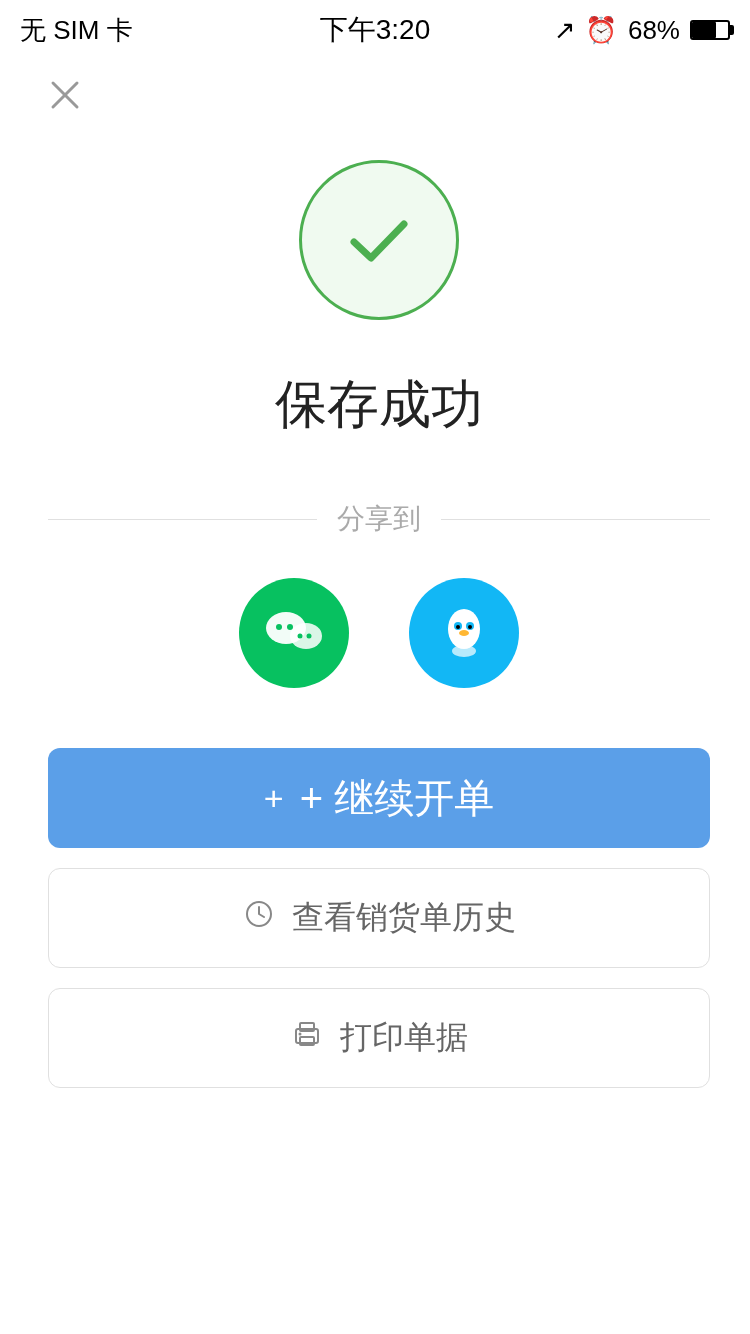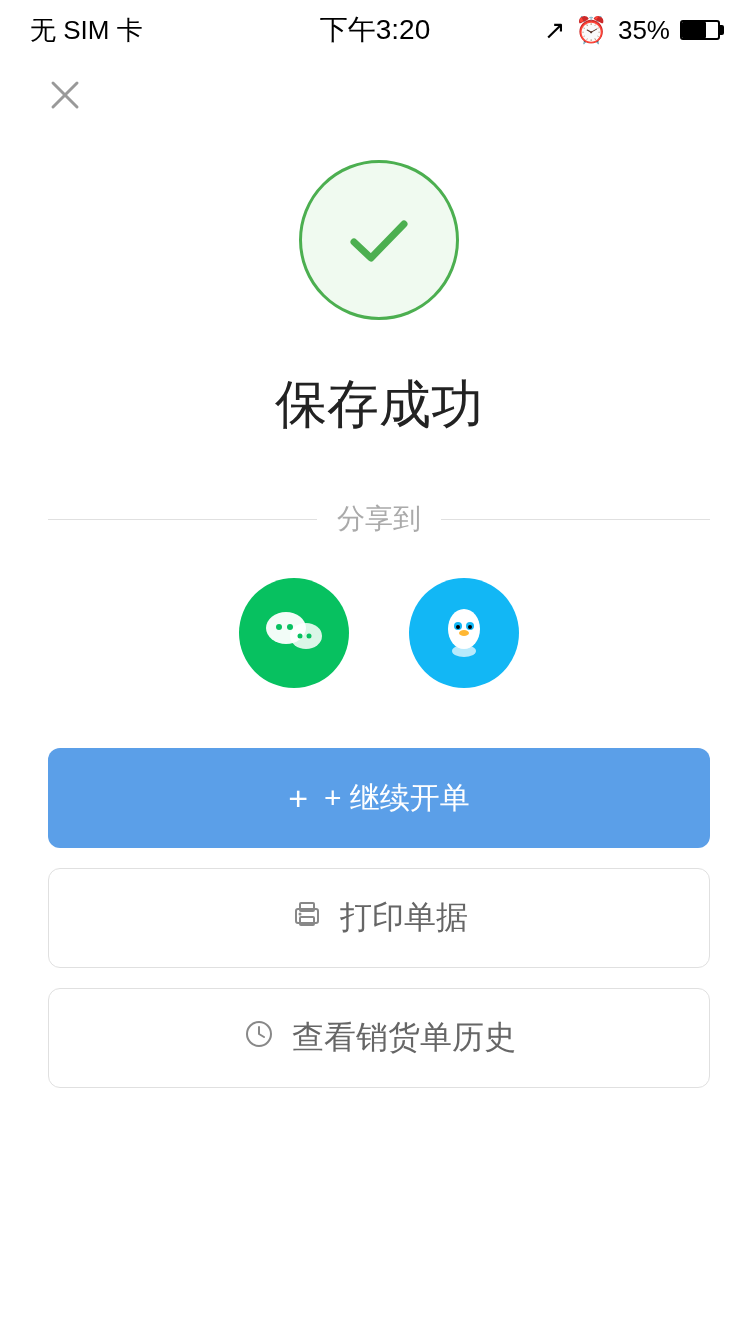--- a/index.html
+++ b/index.html
@@ -18,21 +18,21 @@
       position: relative;
     }
 
     
     .status-bar {
       width: 100%;
       height: 60px;
       display: flex;
       align-items: center;
       justify-content: space-between;
-      padding: 0 30px;
+      padding: 0 20px;
       background: #ffffff;
     }
 
     .status-left {
       display: flex;
       align-items: center;
       gap: 10px;
       font-size: 26px;
       color: #000;
       font-weight: 500;
@@ -208,21 +208,21 @@
         <path d="M12 9c-1.7 0-3.2.7-4.3 1.8l1.4 1.4C10 11.4 11 11 12 11s2 .4 2.9 1.2l1.4-1.4C15.2 9.7 13.7 9 12 9z" fill="#000"></path>
         <path d="M12 5.5c-2.7 0-5.1 1.1-6.9 2.9l1.4 1.4C7.9 8.4 9.8 7.5 12 7.5s4.1.9 5.5 2.3l1.4-1.4C17.1 6.6 14.7 5.5 12 5.5z" fill="#000"></path>
         <path d="M12 2C8.2 2 4.8 3.5 2.3 6l1.4 1.4C6 5.3 8.9 4 12 4s6 1.3 8.3 3.4L21.7 6C19.2 3.5 15.8 2 12 2z" fill="#000"></path>
       </svg>
     </span>
   </div>
   <div class="status-center">下午3:20</div>
   <div class="status-right">
     <span>↗</span>
     <span>⏰</span>
-    <span>35%</span>
+    <span>68%</span>
     <span style="display:inline-block;width:40px;height:20px;border:2px solid #000;border-radius:3px;position:relative;">
       <span style="display:block;width:68%;height:100%;background:#000;border-radius:1px;"></span>
       <span style="position:absolute;right:-6px;top:50%;transform:translateY(-50%);width:4px;height:10px;background:#000;border-radius:0 2px 2px 0;"></span>
     </span>
   </div>
 </div>
 
 <div class="close-btn">
   <svg viewBox="0 0 36 36" fill="none" xmlns="http://www.w3.org/2000/svg">
     <line x1="6" y1="6" x2="30" y2="30" stroke="#999" stroke-width="3" stroke-linecap="round"></line>
@@ -274,39 +274,39 @@
           <rect x="37" y="14" width="4" height="6" rx="2" fill="white" transform="rotate(15 37 14)"></rect>
         </svg>
       </div>
     </div>
   </div>
 
   <div class="action-buttons">
 
     <button class="action-btn btn-primary">
       <span style="font-size:34px;font-weight:300;">+</span>
-      <span style="font-size:30px;text-align:center;">+ 继续开单</span>
+      <span style="font-size:40px;text-align:center;">+ 继续开单</span>
+    </button>
+
+    <button class="action-btn btn-secondary">
+      <span>
+        <svg width="34" height="34" viewBox="0 0 34 34" fill="none" xmlns="http://www.w3.org/2000/svg">
+          <circle cx="17" cy="17" r="12" stroke="#888" stroke-width="2"></circle>
+          <polyline points="17,10 17,17 22,20" stroke="#888" stroke-width="2" stroke-linecap="round" stroke-linejoin="round"></polyline>
+        </svg>
+      </span>
+      <span style="font-size:32px; color:#666;">查看销货单历史</span>
     </button>
 
     <button class="action-btn btn-secondary">
       <span>
         <svg width="34" height="34" viewBox="0 0 34 34" fill="none" xmlns="http://www.w3.org/2000/svg">
           <rect x="6" y="12" width="22" height="14" rx="2" stroke="#888" stroke-width="2"></rect>
           <rect x="10" y="6" width="14" height="8" rx="1" stroke="#888" stroke-width="2"></rect>
           <rect x="10" y="20" width="14" height="8" rx="1" stroke="#888" stroke-width="2"></rect>
           <circle cx="10" cy="17" r="1.5" fill="#888"></circle>
         </svg>
       </span>
       <span style="font-size:32px; color:#666;">打印单据</span>
     </button>
-
-    <button class="action-btn btn-secondary">
-      <span>
-        <svg width="34" height="34" viewBox="0 0 34 34" fill="none" xmlns="http://www.w3.org/2000/svg">
-          <circle cx="17" cy="17" r="12" stroke="#888" stroke-width="2"></circle>
-          <polyline points="17,10 17,17 22,20" stroke="#888" stroke-width="2" stroke-linecap="round" stroke-linejoin="round"></polyline>
-        </svg>
-      </span>
-      <span style="font-size:32px; color:#666;">查看销货单历史</span>
-    </button>
   </div>
 
 </div>
 
 </body></html>

